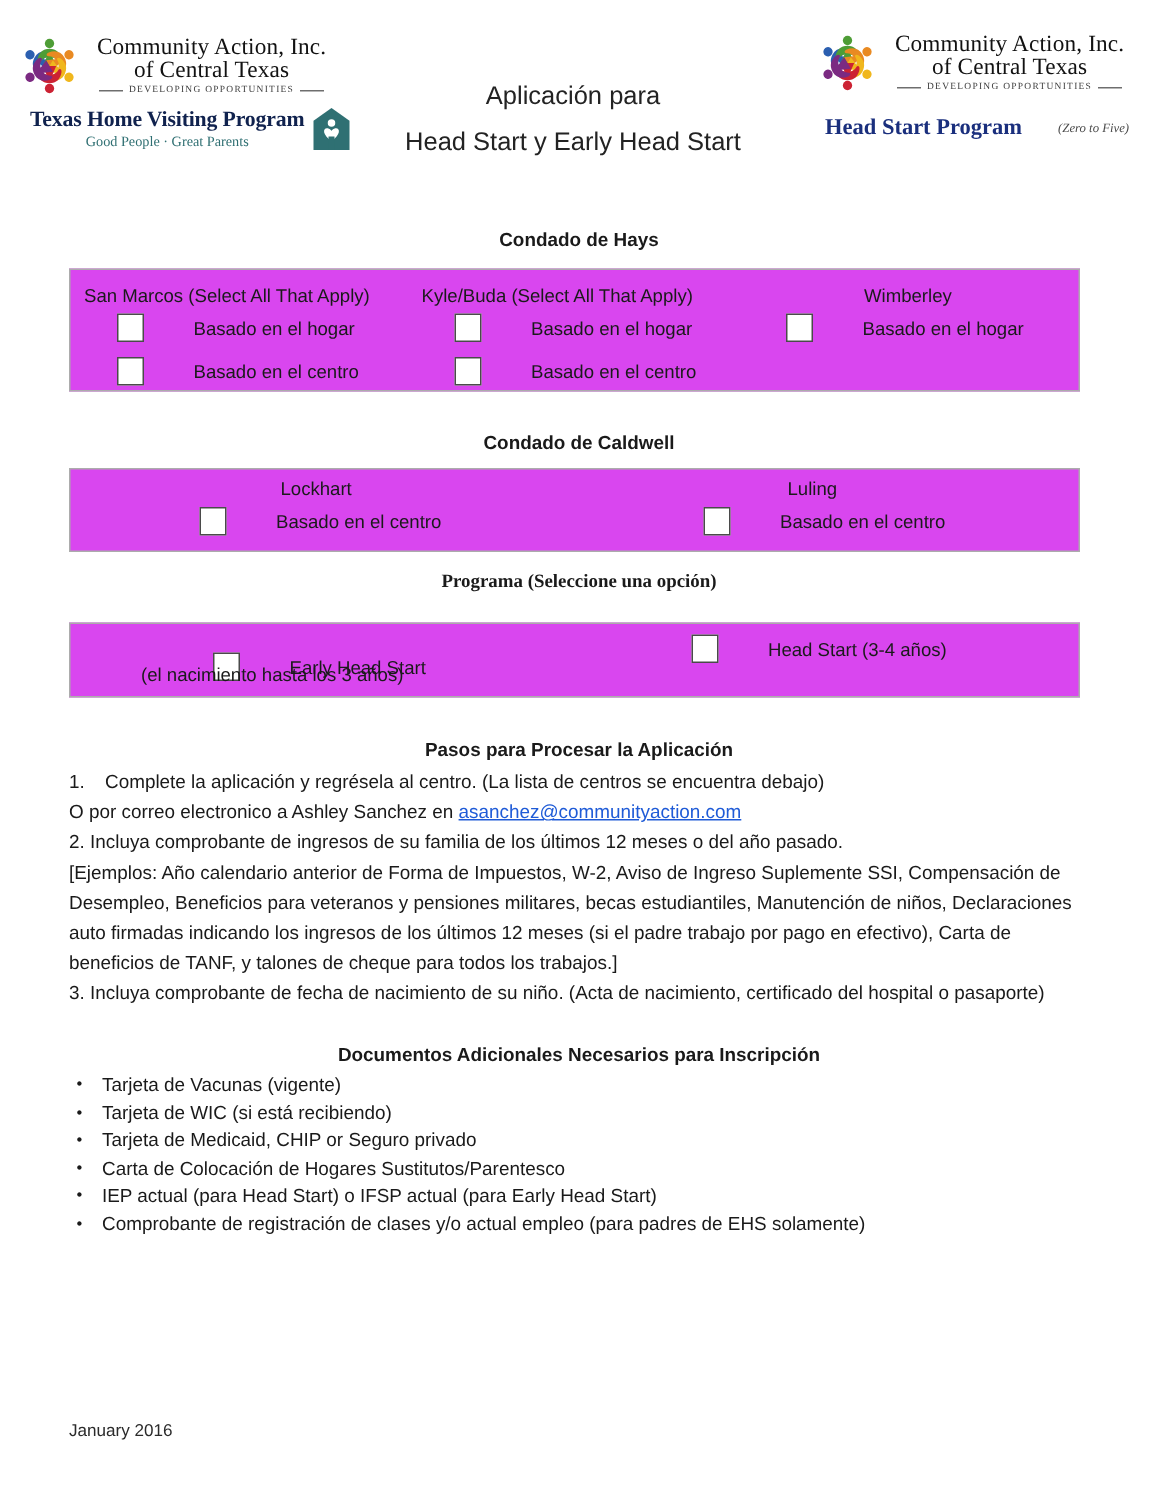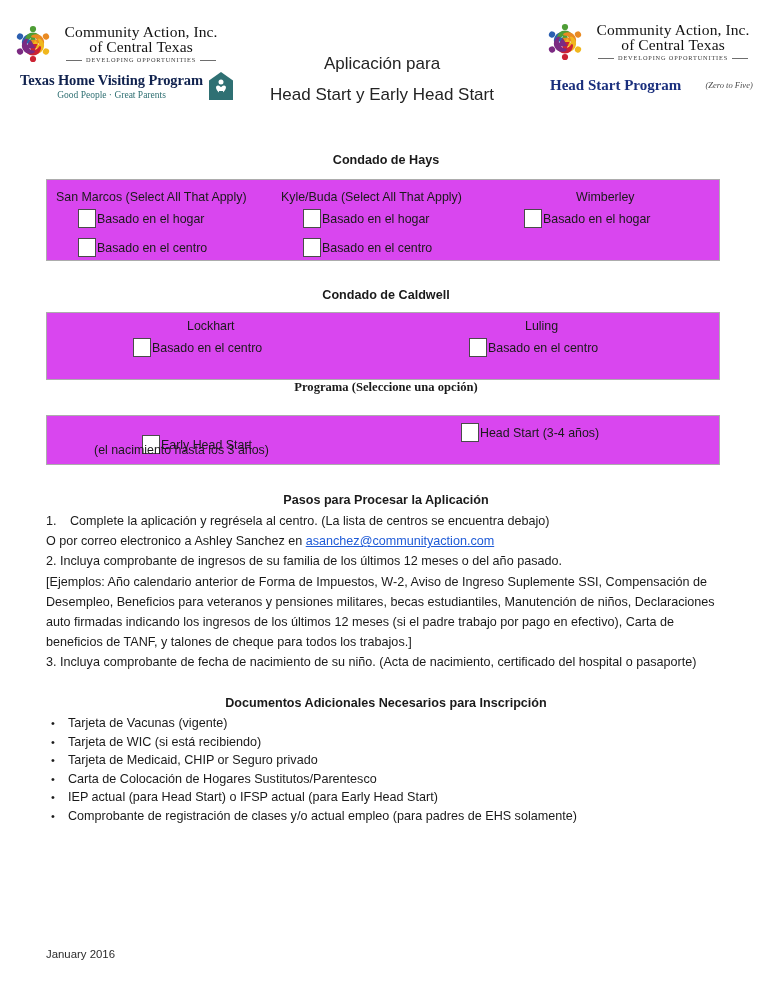--- a/index.html
+++ b/index.html
@@ -178,21 +178,21 @@
     white-space: nowrap;
   }
   .optrow {
     position: absolute;
     display: flex;
     align-items: center;
     font-size: 12.4px;
     color: #1a1a1a;
     white-space: nowrap;
   }
-  .optrow .lbl { margin-left: 1px; }
+  .optrow .lbl { margin-left: 1px; padding-left: 32px; }
 
   
   .btitle {
     position: absolute;
     width: 680px;
     left: 46px;
     text-align: center;
     font-weight: bold;
     font-size: 12.6px;
   }
@@ -402,21 +402,21 @@
 
     <div class="colhead" style="left:529px; top:10px;">Wimberley</div>
     <div class="optrow" style="left:477px; top:29px;">
       <span class="cbx"></span>
       <span class="lbl">Basado en el hogar</span>
     </div>
   </div>
 
   <div class="sec-head" style="top:288px;">Condado de Caldwell</div>
 
-  <div class="box" style="top:312px; height:68px;">
+  <div class="box" style="top:312px; height:56px;">
     <div class="colhead" style="left:140px; top:6px;">Lockhart</div>
     <div class="optrow" style="left:86px; top:25px;">
       <span class="cbx"></span>
       <span class="lbl">Basado en el centro</span>
     </div>
 
     <div class="colhead" style="left:478px; top:6px;">Luling</div>
     <div class="optrow" style="left:422px; top:25px;">
       <span class="cbx"></span>
       <span class="lbl">Basado en el centro</span>

